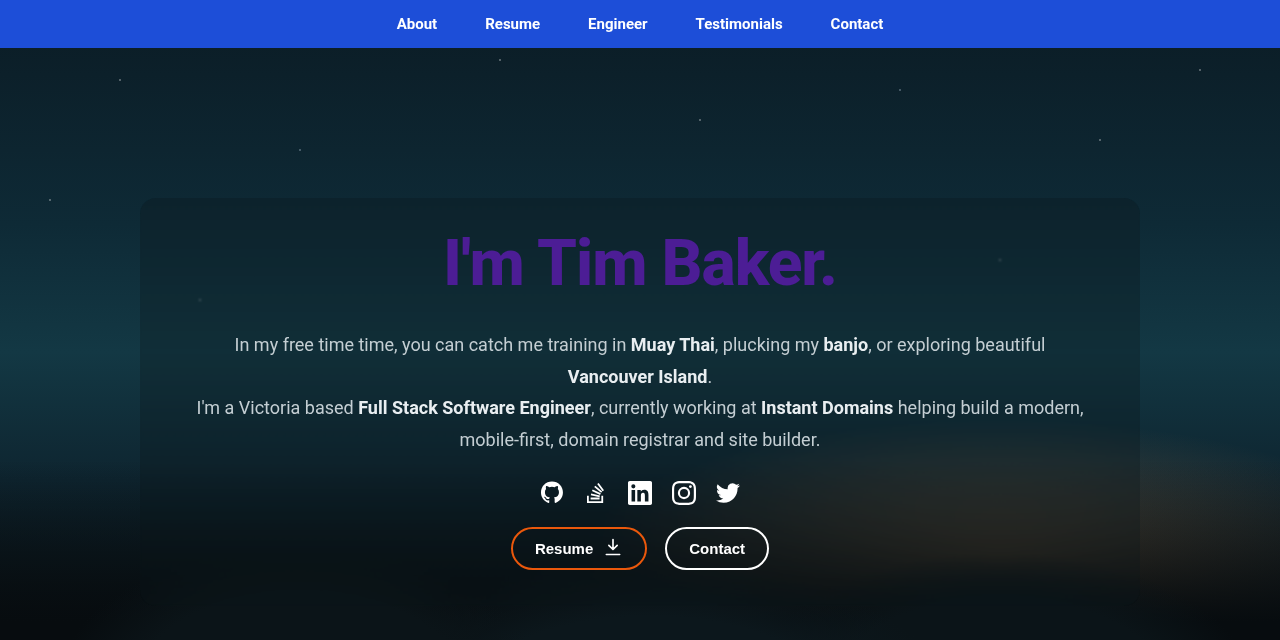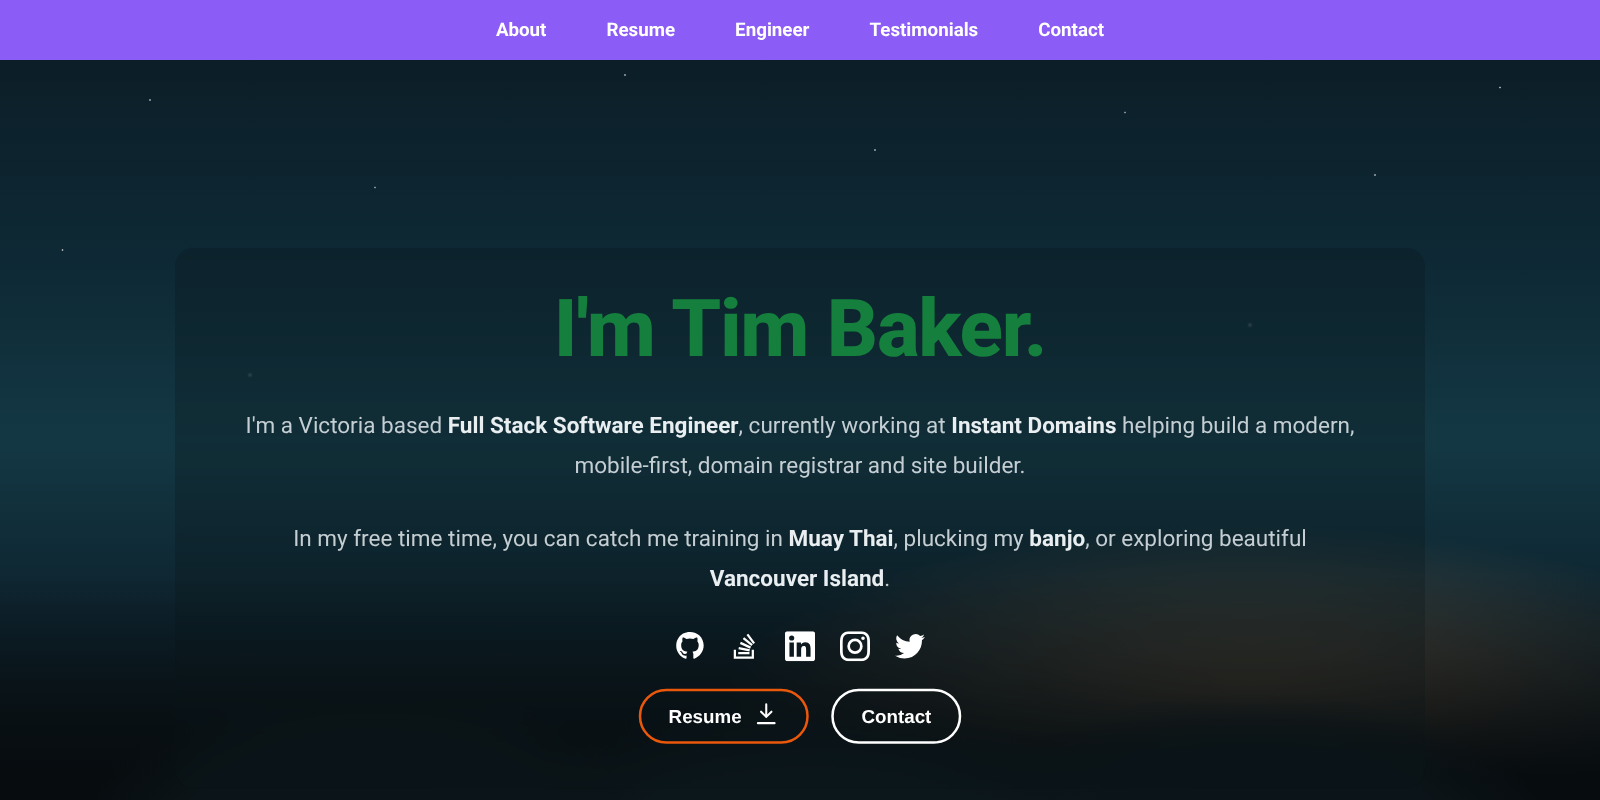--- a/index.html
+++ b/index.html
@@ -31,21 +31,21 @@
       radial-gradient(420px 230px at 1000px 230px, #0b1418 40%, transparent 60%),
       linear-gradient(180deg, transparent 0%, #070c0f 90%);
     pointer-events: none;
     z-index: 0;
   }
 
   .navbar {
     position: relative;
     z-index: 2;
     height: 48px;
-    background: #8b5cf6;
+    background: #1d4ed8;
     display: flex;
     justify-content: center;
     align-items: center;
     gap: 48px;
   }
   .nav-link {
     color: #fff;
     font-weight: 700;
     font-size: 15px;
     cursor: pointer;
@@ -57,21 +57,21 @@
     width: 1000px;
     margin: 150px auto 0;
     padding: 28px 40px 36px;
     border-radius: 16px;
     background: rgba(10, 20, 26, 0.28);
     backdrop-filter: blur(1px);
     text-align: center;
     color: #d7dee2;
   }
   .hero-title {
-    color: #15803d;
+    color: #4c1d95;
     font-size: 64px;
     font-weight: 800;
     letter-spacing: -1px;
     margin-bottom: 24px;
   }
   .hero-desc {
     font-size: 18px;
     line-height: 1.75;
     color: #c4ced3;
     margin: 0 12px;
@@ -118,26 +118,26 @@
   <span class="nav-link">About</span>
   <span class="nav-link">Resume</span>
   <span class="nav-link">Engineer</span>
   <span class="nav-link">Testimonials</span>
   <span class="nav-link">Contact</span>
 </nav>
 
 <section class="hero-card">
   <h1 class="hero-title">I'm Tim Baker.</h1>
 
+  <p class="hero-desc desc2">
+    <span>In my free time time, you can catch me training in </span><strong>Muay Thai</strong><span>, plucking my </span><strong>banjo</strong><span>, or exploring beautiful </span><strong>Vancouver Island</strong><span>.</span>
+  </p>
+
   <p class="hero-desc">
     <span>I'm a Victoria based </span><strong>Full Stack Software Engineer</strong><span>, currently working at </span><strong>Instant Domains</strong><span> helping build a modern, mobile-first, domain registrar and site builder.</span>
-  </p>
-
-  <p class="hero-desc desc2">
-    <span>In my free time time, you can catch me training in </span><strong>Muay Thai</strong><span>, plucking my </span><strong>banjo</strong><span>, or exploring beautiful </span><strong>Vancouver Island</strong><span>.</span>
   </p>
 
   <div class="socials">
     <a title="github">
       <svg viewBox="0 0 24 24">
           <path d="M12 .5C5.73.5.98 5.24.98 11.52c0 4.86 3.15 8.98 7.52 10.43.55.1.75-.24.75-.53 0-.26-.01-1.13-.02-2.05-3.06.66-3.71-1.3-3.71-1.3-.5-1.27-1.22-1.61-1.22-1.61-1-.68.08-.67.08-.67 1.1.08 1.68 1.13 1.68 1.13.98 1.68 2.57 1.2 3.2.92.1-.71.38-1.2.69-1.47-2.44-.28-5.01-1.22-5.01-5.44 0-1.2.43-2.18 1.13-2.95-.11-.28-.49-1.4.11-2.92 0 0 .92-.3 3.02 1.13a10.5 10.5 0 0 1 5.5 0c2.1-1.43 3.02-1.13 3.02-1.13.6 1.52.22 2.64.11 2.92.7.77 1.13 1.75 1.13 2.95 0 4.23-2.58 5.16-5.03 5.43.39.34.74 1 .74 2.02 0 1.46-.01 2.63-.01 2.99 0 .29.2.64.76.53 4.36-1.46 7.51-5.57 7.51-10.43C23.02 5.24 18.27.5 12 .5z"></path>
         </svg>
     </a>
     <a title="stackoverflow">
       <svg viewBox="0 0 24 24">

